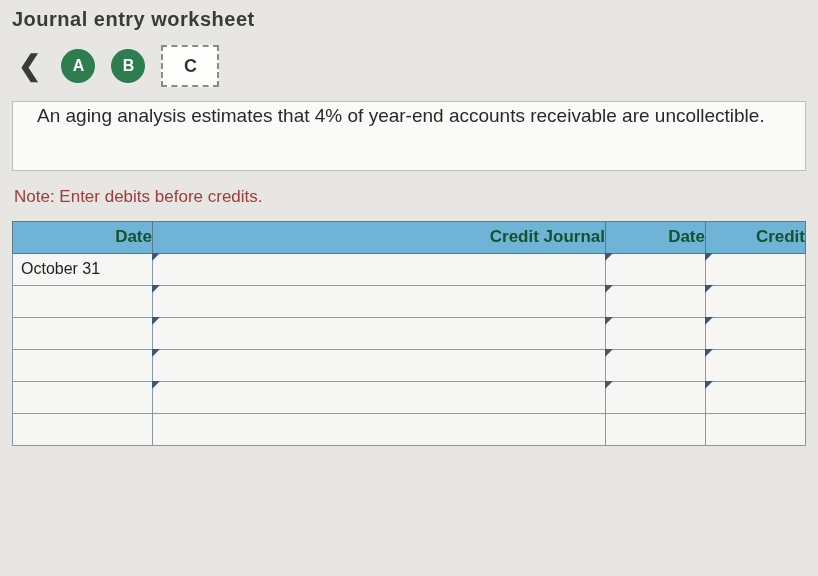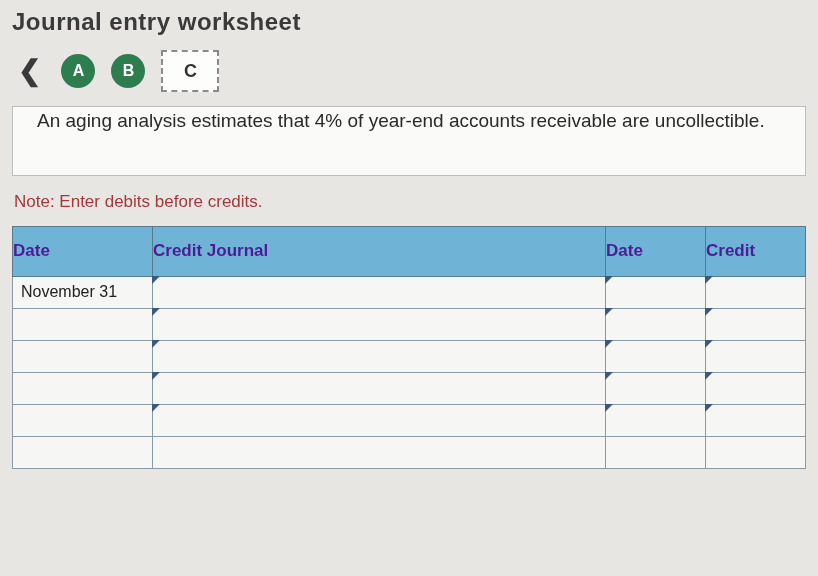--- a/index.html
+++ b/index.html
@@ -5,21 +5,21 @@
     * { box-sizing: border-box; margin: 0; padding: 0; }
     body {
       font-family: Arial, Helvetica, sans-serif;
       background: #e8e6e3;
       width: 818px;
       height: 576px;
       overflow: hidden;
       padding: 8px 12px;
     }
     .title {
-      font-size: 24px;
+      font-size: 20px;
       font-weight: bold;
       color: #3a3a3a;
       letter-spacing: 0.5px;
       margin-bottom: 14px;
     }
     .tab-row {
       display: flex;
       align-items: center;
       gap: 16px;
       margin-bottom: 14px;
@@ -74,26 +74,26 @@
       margin: 4px 2px 14px 2px;
     }
     table.journal {
       border-collapse: collapse;
       width: 100%;
       table-layout: fixed;
       background: #fff;
     }
     table.journal th {
       background: #6fb4d6;
-      color: #4c1d95;
+      color: #14532d;
       border: 1px solid #5a7a8c;
       font-weight: bold;
       font-size: 17px;
-      height: 50px;
-      text-align: left;
+      height: 32px;
+      text-align: right;
     }
     table.journal td {
       border: 1px solid #8a9aa5;
       height: 32px;
       position: relative;
       background: #f6f6f4;
       font-size: 16px;
       color: #222;
       padding: 0 8px;
       vertical-align: middle;
@@ -140,21 +140,21 @@
   <thead>
     <tr>
       <th>Date</th>
       <th>Credit Journal</th>
       <th>Date</th>
       <th>Credit</th>
     </tr>
   </thead>
   <tbody>
     <tr>
-      <td>November 31</td>
+      <td>October 31</td>
       <td class="interactive"></td>
       <td class="interactive"></td>
       <td class="interactive"></td>
     </tr>
     <tr>
       <td></td>
       <td class="interactive"></td>
       <td class="interactive"></td>
       <td class="interactive"></td>
     </tr>

